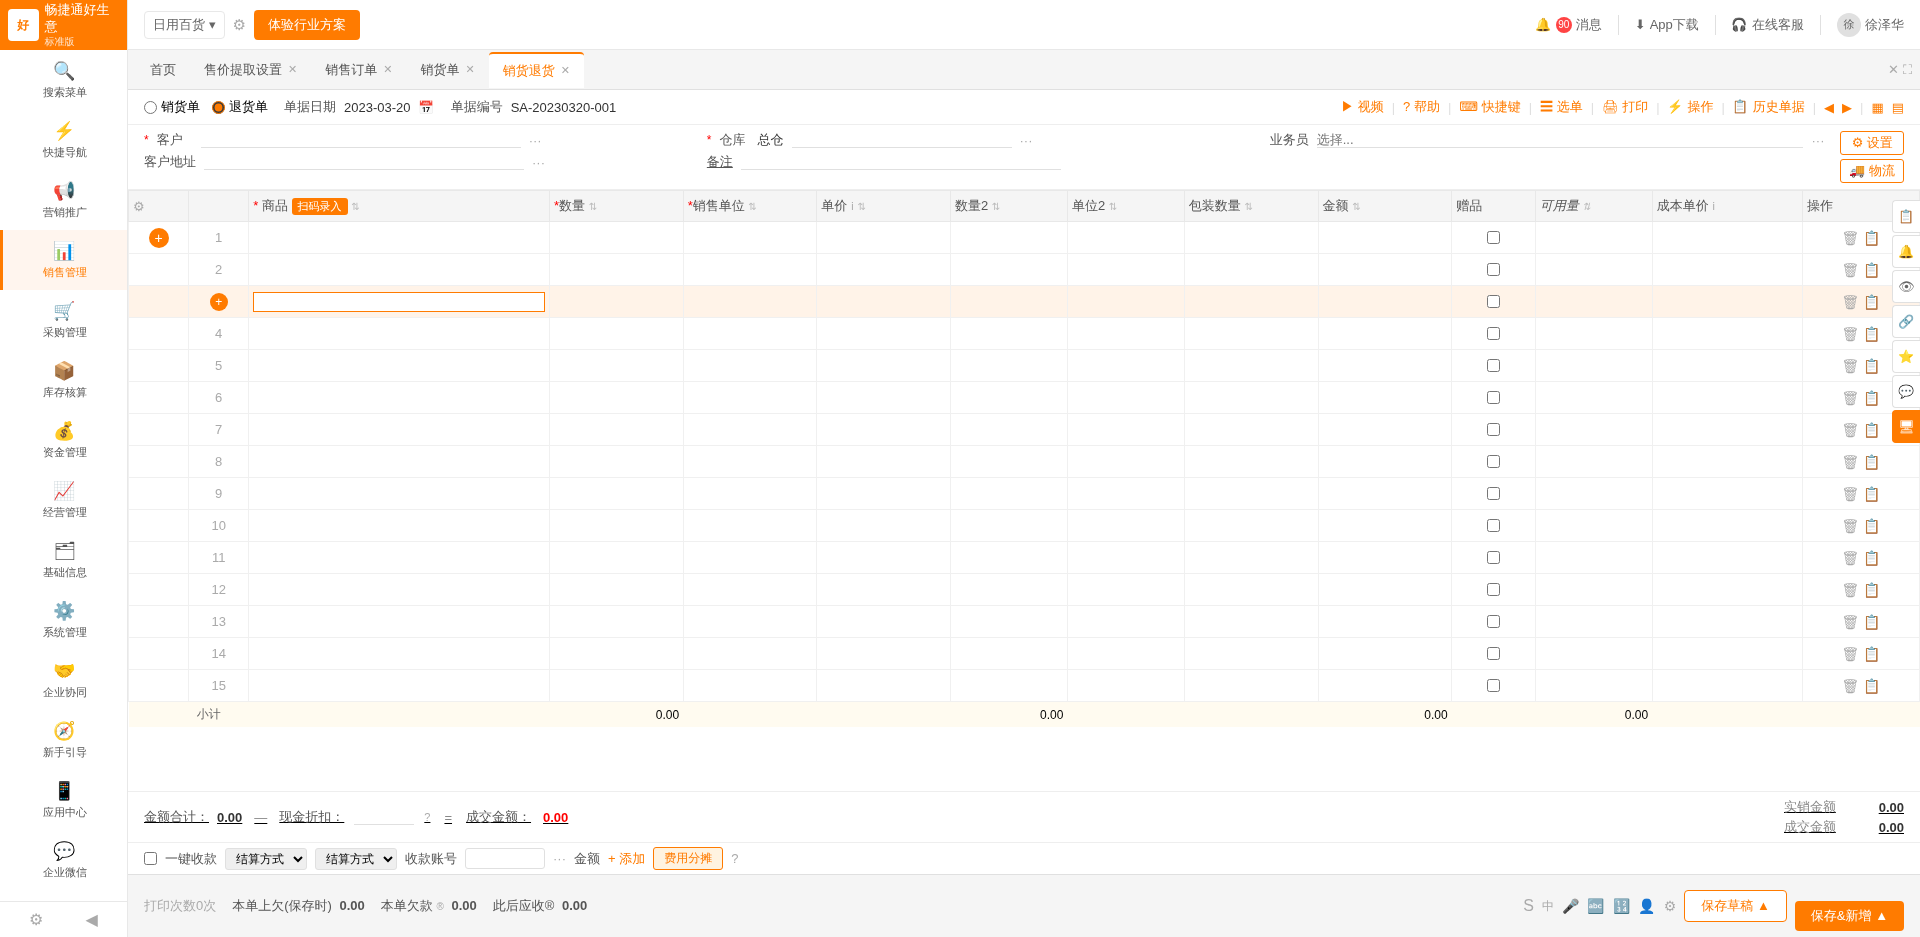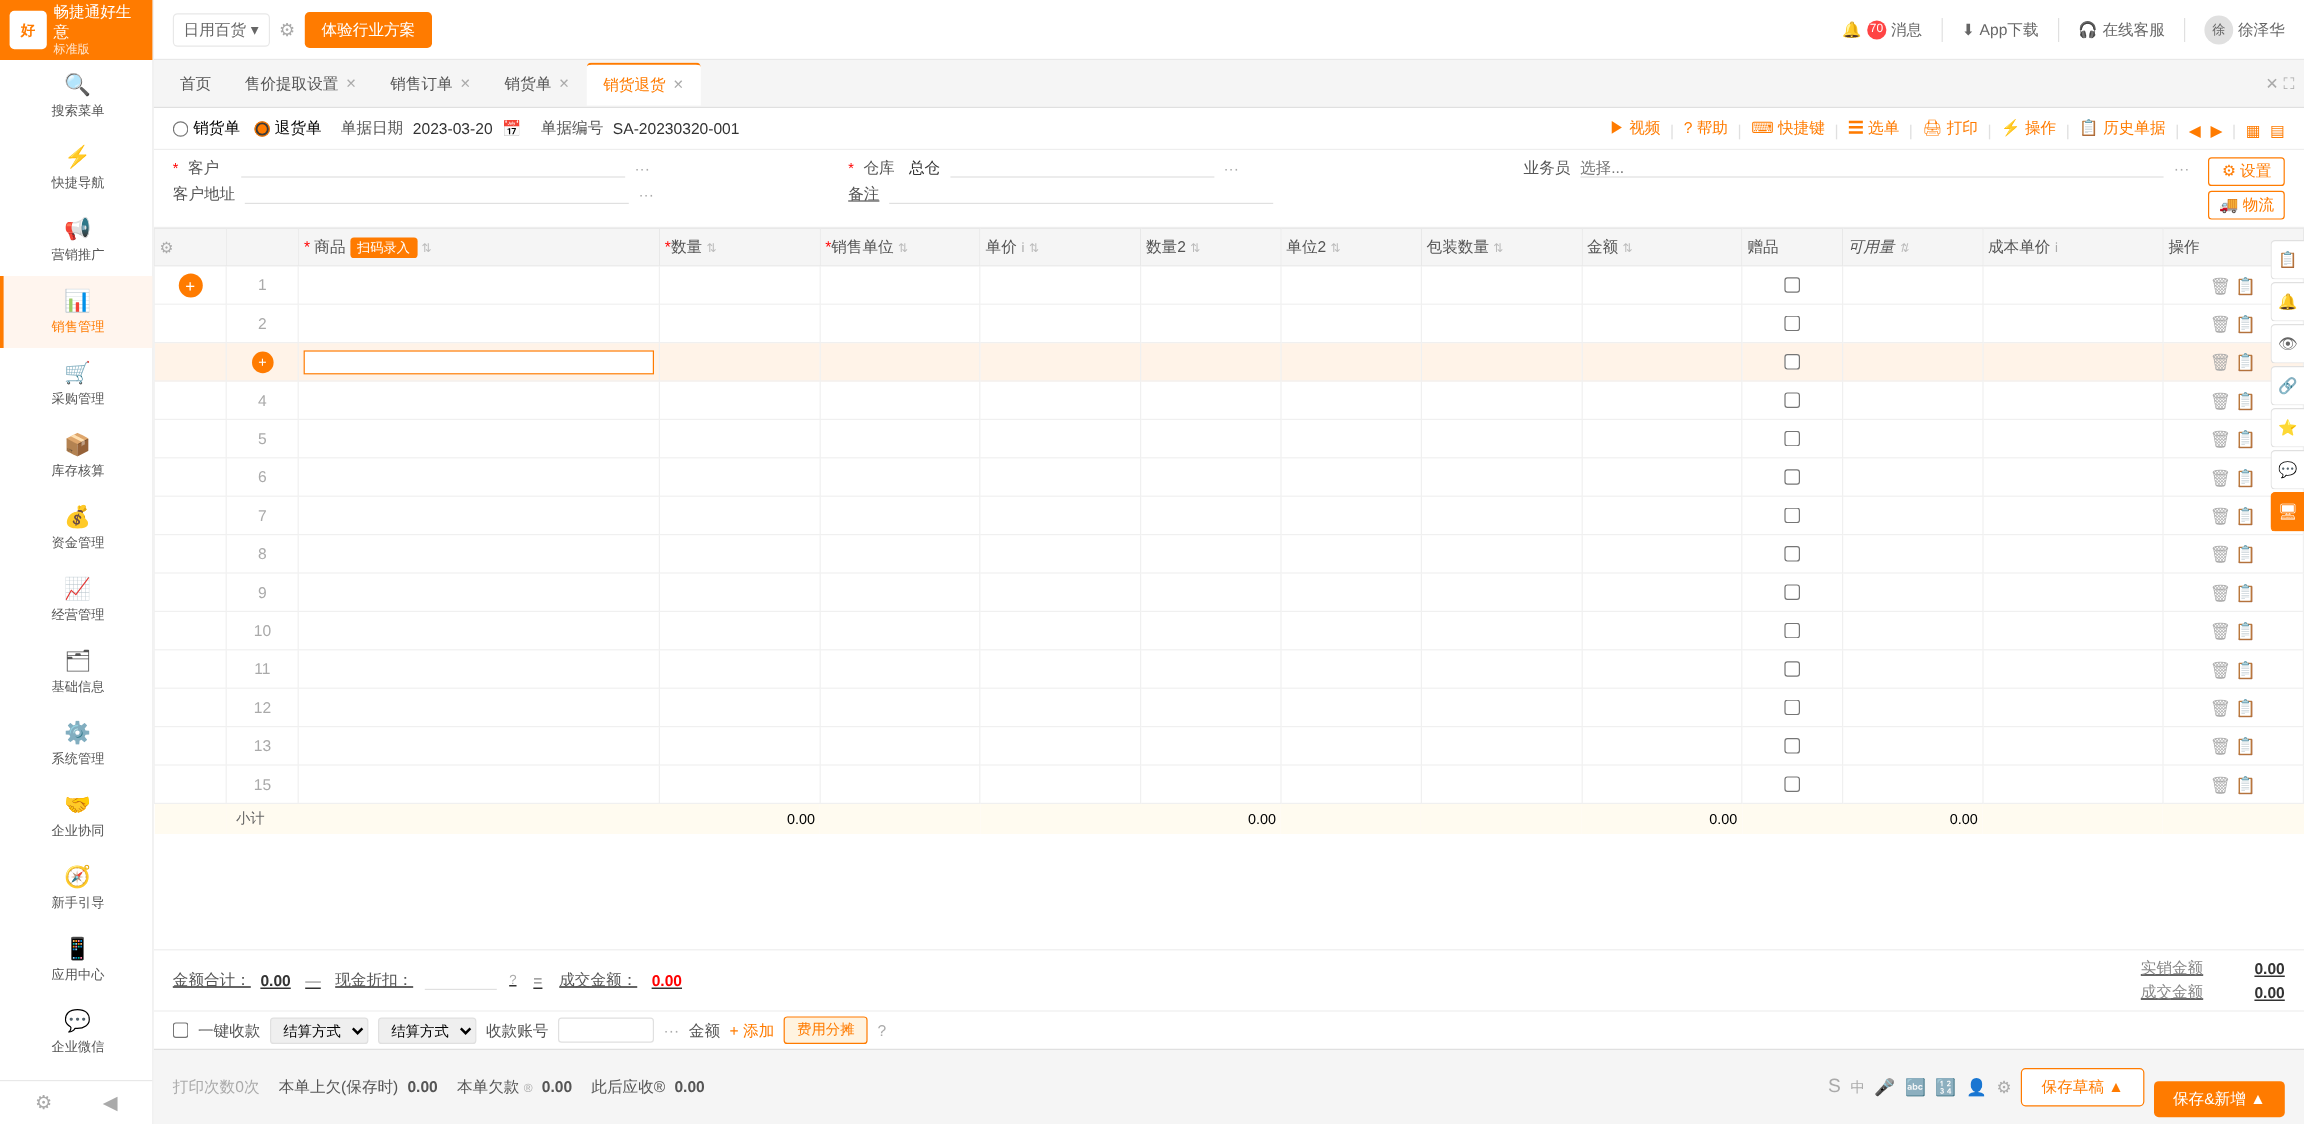--- a/index.html
+++ b/index.html
@@ -42,21 +42,21 @@
     .content { flex: 1; background: #fff; overflow: hidden; display: flex; flex-direction: column; }
 
     
     .form-header { padding: 8px 16px; border-bottom: 1px solid #eee; display: flex; align-items: center; gap: 16px; flex-wrap: wrap; }
     .radio-group { display: flex; gap: 12px; align-items: center; }
     .radio-item { display: flex; align-items: center; gap: 4px; cursor: pointer; }
     .radio-item input[type="radio"] { accent-color: #ff7b00; }
     .form-header .field { display: flex; align-items: center; gap: 4px; }
     .form-header .field label { color: #555; white-space: nowrap; }
     .form-header .field span { color: #333; }
-    .header-actions { margin-left: auto; display: flex; align-items: flex-end; gap: 8px; color: #ff7b00; font-size: 12px; }
+    .header-actions { margin-left: auto; display: flex; align-items: center; gap: 8px; color: #ff7b00; font-size: 12px; }
     .header-actions span { cursor: pointer; }
     .header-actions .sep { color: #e0e0e0; }
     .side-btn { border: 1px solid #ff7b00; color: #ff7b00; background: #fff; padding: 2px 8px; border-radius: 3px; cursor: pointer; font-size: 12px; white-space: nowrap; }
     .data-table { width: 100%; border-collapse: collapse; font-size: 12px; table-layout: fixed; }
     .data-table thead tr { background: #f5f5f5; }
     .data-table thead th { padding: 6px 4px; text-align: left; border: 1px solid #e8e8e8; white-space: nowrap; color: #555; font-weight: normal; position: sticky; top: 0; background: #f5f5f5; z-index: 2; }
     .data-table thead th .req { color: #f00; }
     .data-table thead th .sort-icon { color: #bbb; font-size: 10px; }
     .data-table tbody tr { border-bottom: 1px solid #f0f0f0; }
     .data-table tbody tr.active-row { background: #fff3e8; }
@@ -201,21 +201,21 @@
       <div class="topbar-select">
         <span>日用百货</span>
         <span>▾</span>
       </div>
       <span class="topbar-gear">⚙</span>
       <button class="topbar-btn">体验行业方案</button>
     </div>
     <div class="topbar-right">
       <div class="topbar-right-item">
         <span>🔔</span>
-        <span class="badge">70</span>
+        <span class="badge">90</span>
         <span>消息</span>
       </div>
       <div class="topbar-divider"></div>
       <div class="topbar-right-item">
         <span>⬇</span>
         <span>App下载</span>
       </div>
       <div class="topbar-divider"></div>
       <div class="topbar-right-item">
         <span>🎧</span>
@@ -728,20 +728,45 @@
                 <td></td>
                 <td>
                   <div class="action-icons">
                     <span class="action-icon">🗑</span>
                     <span class="action-icon">📋</span>
                   </div>
                 </td>
               </tr>
             <tr>
                 <td></td>
+                <td class="row-num">14</td>
+                <td></td>
+                <td></td>
+                <td></td>
+                <td></td>
+                <td></td>
+                <td></td>
+                <td></td>
+                <td></td>
+                <td>
+                  <div class="checkbox-cell">
+                    <input type="checkbox" style="">
+                  </div>
+                </td>
+                <td></td>
+                <td></td>
+                <td>
+                  <div class="action-icons">
+                    <span class="action-icon">🗑</span>
+                    <span class="action-icon">📋</span>
+                  </div>
+                </td>
+              </tr>
+            <tr>
+                <td></td>
                 <td class="row-num">15</td>
                 <td></td>
                 <td></td>
                 <td></td>
                 <td></td>
                 <td></td>
                 <td></td>
                 <td></td>
                 <td></td>
                 <td>

